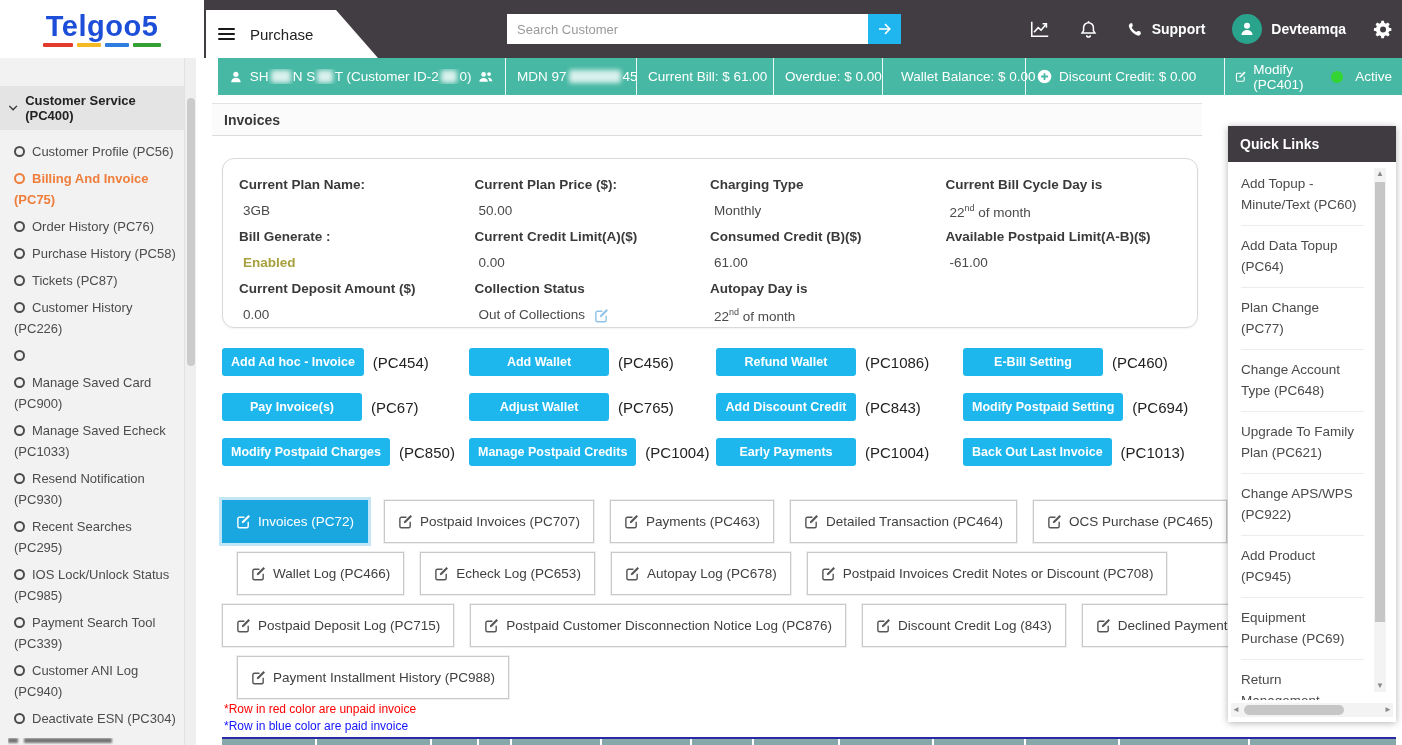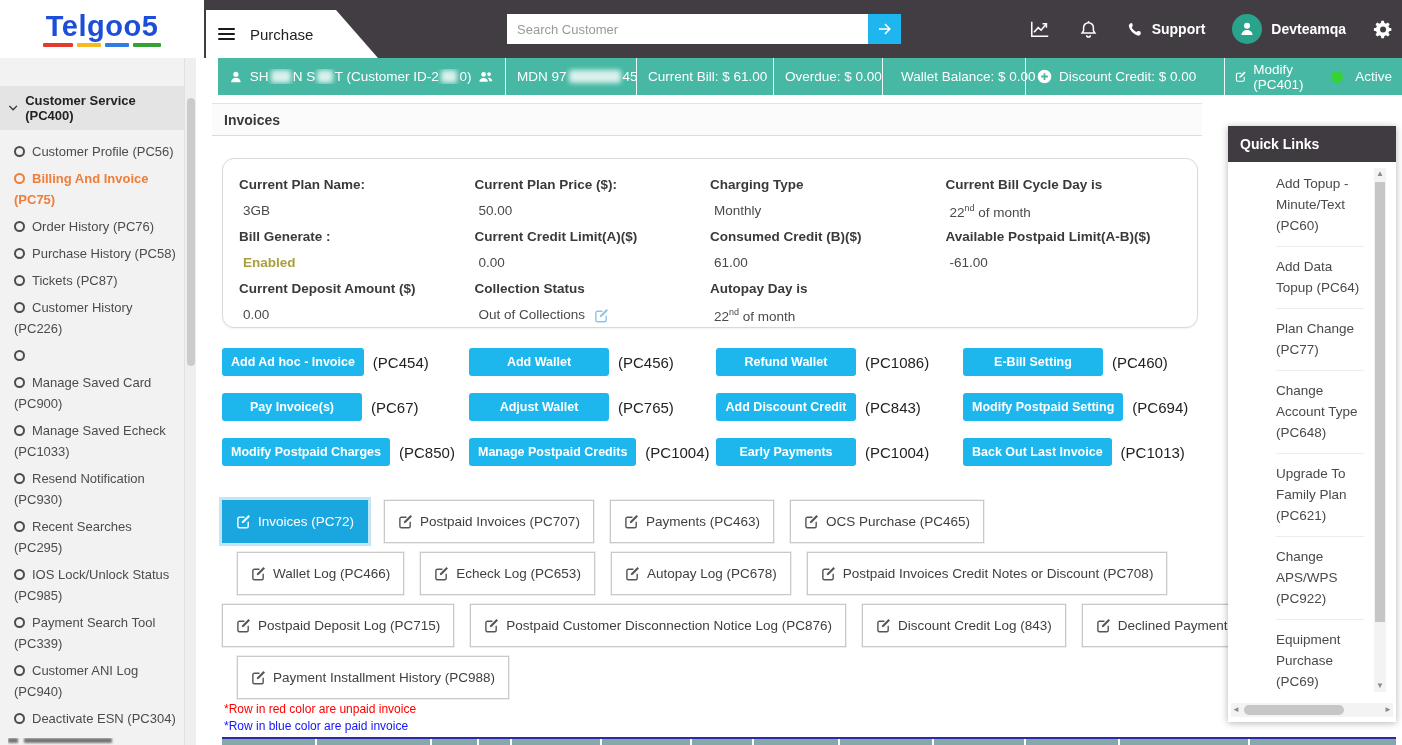--- a/index.html
+++ b/index.html
@@ -103,21 +103,21 @@
   .table-sliver { position:absolute; left:222px; top:737px; right:6px; height:8px;
     border-top:2px solid #2a2aa4; background:#fff; display:flex; gap:2px; overflow:hidden; }
   .ts-cell { background:#87a8aa; height:8px; flex:0 0 auto; }
   .ts-last { flex:1 1 auto; }
 
   
   .quick { position:absolute; left:1228px; top:126px; width:168px; height:596px; background:#fff;
     box-shadow:0 1px 7px rgba(0,0,0,.3); z-index:4; }
   .quick-header { height:36px; background:#3f3b40; color:#fff; font-weight:bold; font-size:14px;
     display:flex; align-items:center; padding-left:12px; }
-  .quick-body { position:absolute; top:36px; left:0; right:0; bottom:22px; overflow:hidden; padding:2px 32px 0 13px;margin-left:35px; }
+  .quick-body { position:absolute; top:36px; left:0; right:0; bottom:22px; overflow:hidden; padding:2px 32px 0 13px; }
   .quick-item { padding:9px 0 10px; border-bottom:1px solid #ececec; font-size:13.5px; color:#4a4a4a;
     line-height:21px; cursor:pointer; }
   .quick-vscroll { position:absolute; top:42px; right:10px; width:12px; bottom:30px; background:#f3f3f3; cursor:pointer; }
   .qv-arrow { position:absolute; left:0; right:0; height:12px; color:#8a8a8a; font-size:8px;
     text-align:center; line-height:12px; }
   .qv-up { top:0; } .qv-down { bottom:0; }
   .qv-thumb { position:absolute; top:14px; left:1px; width:10px; height:440px; background:#c6c6c6; }
   .quick-hscroll { position:absolute; bottom:5px; left:3px; right:3px; height:14px; background:#f3f3f3; cursor:pointer; }
   .qh-arrow { position:absolute; top:0; width:10px; height:14px; color:#8a8a8a; font-size:8px; line-height:14px; text-align:center; }
   .qh-left { left:0; } .qh-right { right:0; }
@@ -441,20 +441,26 @@
     <div class="tab">
         <svg class="ic" width="15" height="15">
           <use href="#sym-edit"></use>
         </svg>
         <span>Payments (PC463)</span>
       </div>
     <div class="tab">
         <svg class="ic" width="15" height="15">
           <use href="#sym-edit"></use>
         </svg>
+        <span>Detailed Transaction (PC464)</span>
+      </div>
+    <div class="tab">
+        <svg class="ic" width="15" height="15">
+          <use href="#sym-edit"></use>
+        </svg>
         <span>OCS Purchase (PC465)</span>
       </div>
   </div>
   <div class="tab-row indent">
     <div class="tab">
         <svg class="ic" width="15" height="15">
           <use href="#sym-edit"></use>
         </svg>
         <span>Wallet Log (PC466)</span>
       </div>
@@ -536,20 +542,21 @@
 
 <div class="quick">
   <div class="quick-header">Quick Links</div>
   <div class="quick-body">
     <div class="quick-item">Add Topup - Minute/Text (PC60)</div>
     <div class="quick-item">Add Data Topup (PC64)</div>
     <div class="quick-item">Plan Change (PC77)</div>
     <div class="quick-item">Change Account Type (PC648)</div>
     <div class="quick-item">Upgrade To Family Plan (PC621)</div>
     <div class="quick-item">Change APS/WPS (PC922)</div>
+    <div class="quick-item">Add Product (PC945)</div>
     <div class="quick-item">Equipment Purchase (PC69)</div>
     <div class="quick-item">Return Management (PC1025)</div>
   </div>
   <div class="quick-vscroll">
     <div class="qv-arrow qv-up">▲</div>
     <div class="qv-thumb"></div>
     <div class="qv-arrow qv-down">▼</div>
   </div>
   <div class="quick-hscroll">
     <div class="qh-arrow qh-left">◄</div>

